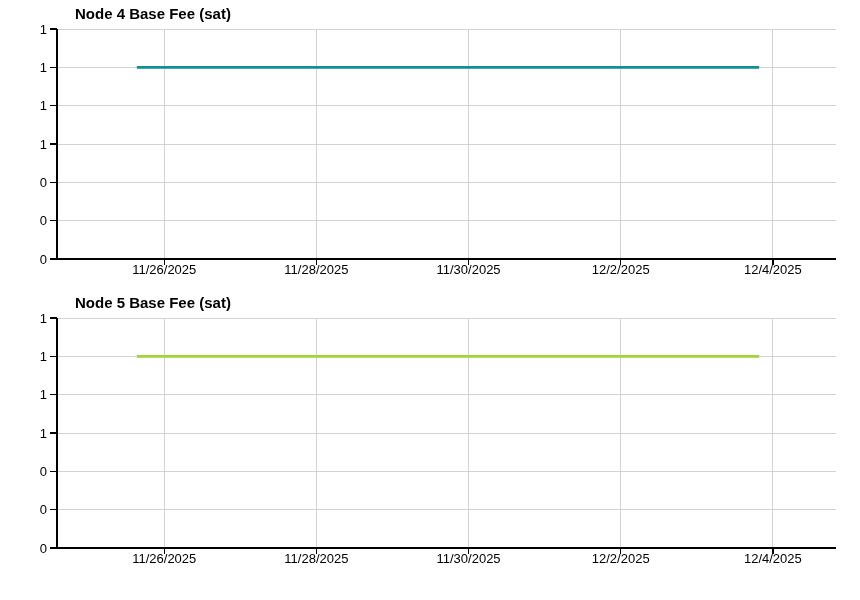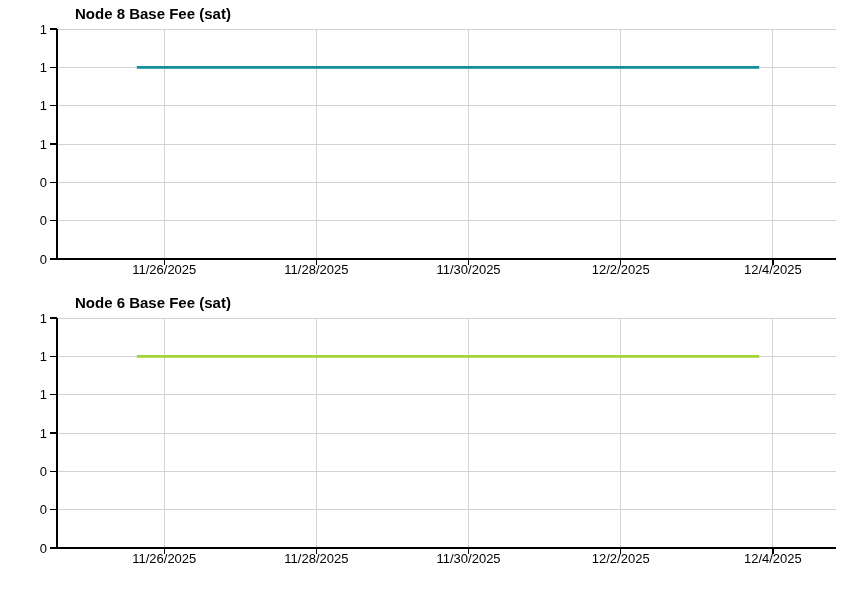--- a/index.html
+++ b/index.html
@@ -76,21 +76,21 @@
         <line x1="468.5615234375" y1="259" x2="468.5615234375" y2="265" stroke="#000000" stroke-width="1.3" shape-rendering="crispEdges"></line>
         <text x="468.5615234375" y="274" text-anchor="middle" font-size="13" fill="#000000" font-family="&quot;Liberation Sans&quot;, sans-serif">11/30/2025</text>
         <line x1="620.7099609375" y1="259" x2="620.7099609375" y2="265" stroke="#000000" stroke-width="1.3" shape-rendering="crispEdges"></line>
         <text x="620.7099609375" y="274" text-anchor="middle" font-size="13" fill="#000000" font-family="&quot;Liberation Sans&quot;, sans-serif">12/2/2025</text>
         <line x1="772.8583984375" y1="259" x2="772.8583984375" y2="265" stroke="#000000" stroke-width="1.3" shape-rendering="crispEdges"></line>
         <text x="772.8583984375" y="274" text-anchor="middle" font-size="13" fill="#000000" font-family="&quot;Liberation Sans&quot;, sans-serif">12/4/2025</text>
         <line x1="57" y1="29" x2="57" y2="259" stroke="#000000" stroke-width="1.5" shape-rendering="crispEdges"></line>
         <line x1="57" y1="259" x2="836" y2="259" stroke="#000000" stroke-width="1.5" shape-rendering="crispEdges"></line>
         <line x1="136.8779296875" y1="67.33333333333331" x2="759.1650390625" y2="67.33333333333331" stroke="#128e9b" stroke-width="2.6" stroke-linecap="butt"></line>
       </svg>
-    <div class="chart-title">Node 8 Base Fee (sat)</div>
+    <div class="chart-title">Node 4 Base Fee (sat)</div>
   </div>
 
   <div class="chart" style="top:289px;">
     <svg class="chart-canvas" width="860" height="288" viewBox="0 0 860 288">
         <line x1="164.2646484375" y1="29" x2="164.2646484375" y2="259" stroke="#d2d2d2" stroke-width="1" shape-rendering="crispEdges"></line>
         <line x1="316.4130859375" y1="29" x2="316.4130859375" y2="259" stroke="#d2d2d2" stroke-width="1" shape-rendering="crispEdges"></line>
         <line x1="468.5615234375" y1="29" x2="468.5615234375" y2="259" stroke="#d2d2d2" stroke-width="1" shape-rendering="crispEdges"></line>
         <line x1="620.7099609375" y1="29" x2="620.7099609375" y2="259" stroke="#d2d2d2" stroke-width="1" shape-rendering="crispEdges"></line>
         <line x1="772.8583984375" y1="29" x2="772.8583984375" y2="259" stroke="#d2d2d2" stroke-width="1" shape-rendering="crispEdges"></line>
         <line x1="57" y1="29" x2="836" y2="29" stroke="#d2d2d2" stroke-width="1" shape-rendering="crispEdges"></line>
@@ -120,16 +120,16 @@
         <line x1="468.5615234375" y1="259" x2="468.5615234375" y2="265" stroke="#000000" stroke-width="1.3" shape-rendering="crispEdges"></line>
         <text x="468.5615234375" y="274" text-anchor="middle" font-size="13" fill="#000000" font-family="&quot;Liberation Sans&quot;, sans-serif">11/30/2025</text>
         <line x1="620.7099609375" y1="259" x2="620.7099609375" y2="265" stroke="#000000" stroke-width="1.3" shape-rendering="crispEdges"></line>
         <text x="620.7099609375" y="274" text-anchor="middle" font-size="13" fill="#000000" font-family="&quot;Liberation Sans&quot;, sans-serif">12/2/2025</text>
         <line x1="772.8583984375" y1="259" x2="772.8583984375" y2="265" stroke="#000000" stroke-width="1.3" shape-rendering="crispEdges"></line>
         <text x="772.8583984375" y="274" text-anchor="middle" font-size="13" fill="#000000" font-family="&quot;Liberation Sans&quot;, sans-serif">12/4/2025</text>
         <line x1="57" y1="29" x2="57" y2="259" stroke="#000000" stroke-width="1.5" shape-rendering="crispEdges"></line>
         <line x1="57" y1="259" x2="836" y2="259" stroke="#000000" stroke-width="1.5" shape-rendering="crispEdges"></line>
         <line x1="136.8779296875" y1="67.33333333333331" x2="759.1650390625" y2="67.33333333333331" stroke="#a2d437" stroke-width="2.6" stroke-linecap="butt"></line>
       </svg>
-    <div class="chart-title">Node 6 Base Fee (sat)</div>
+    <div class="chart-title">Node 5 Base Fee (sat)</div>
   </div>
 
 </div>
 
 </body></html>

